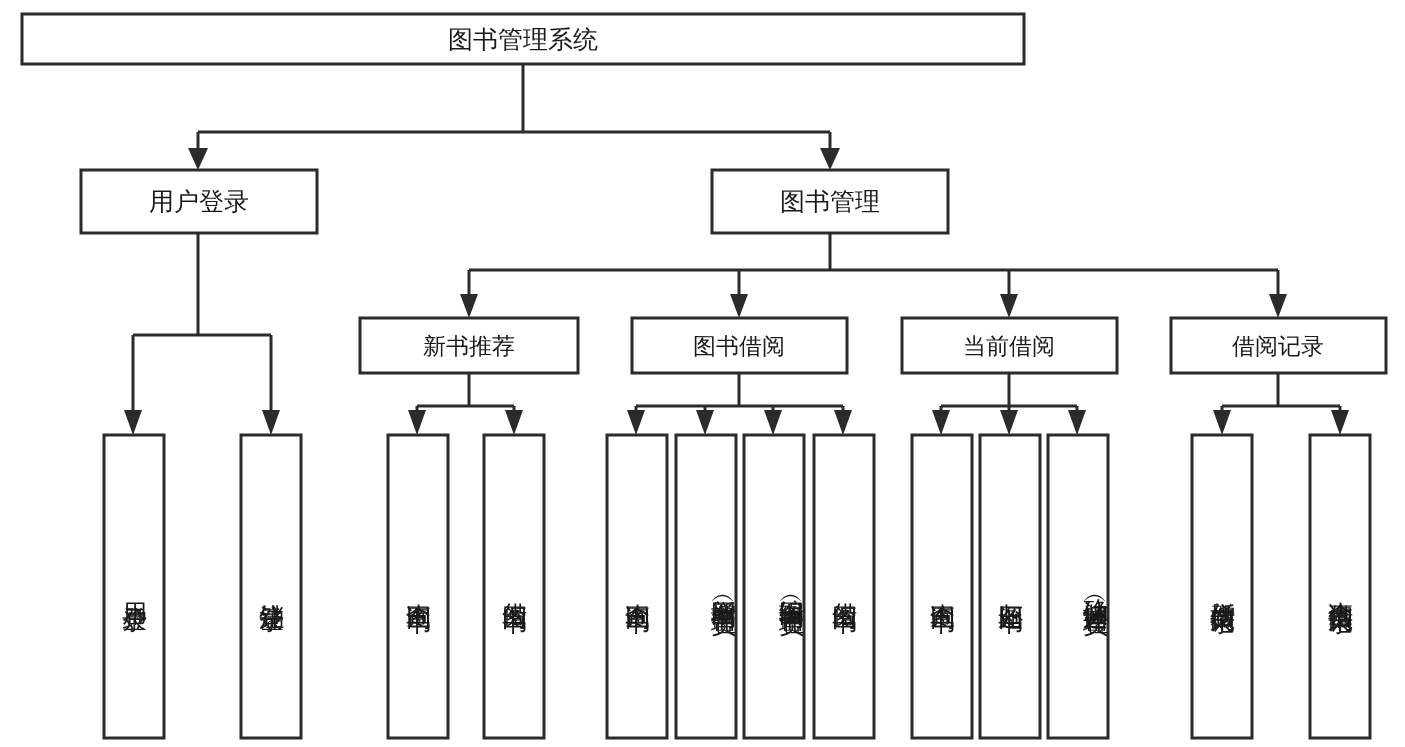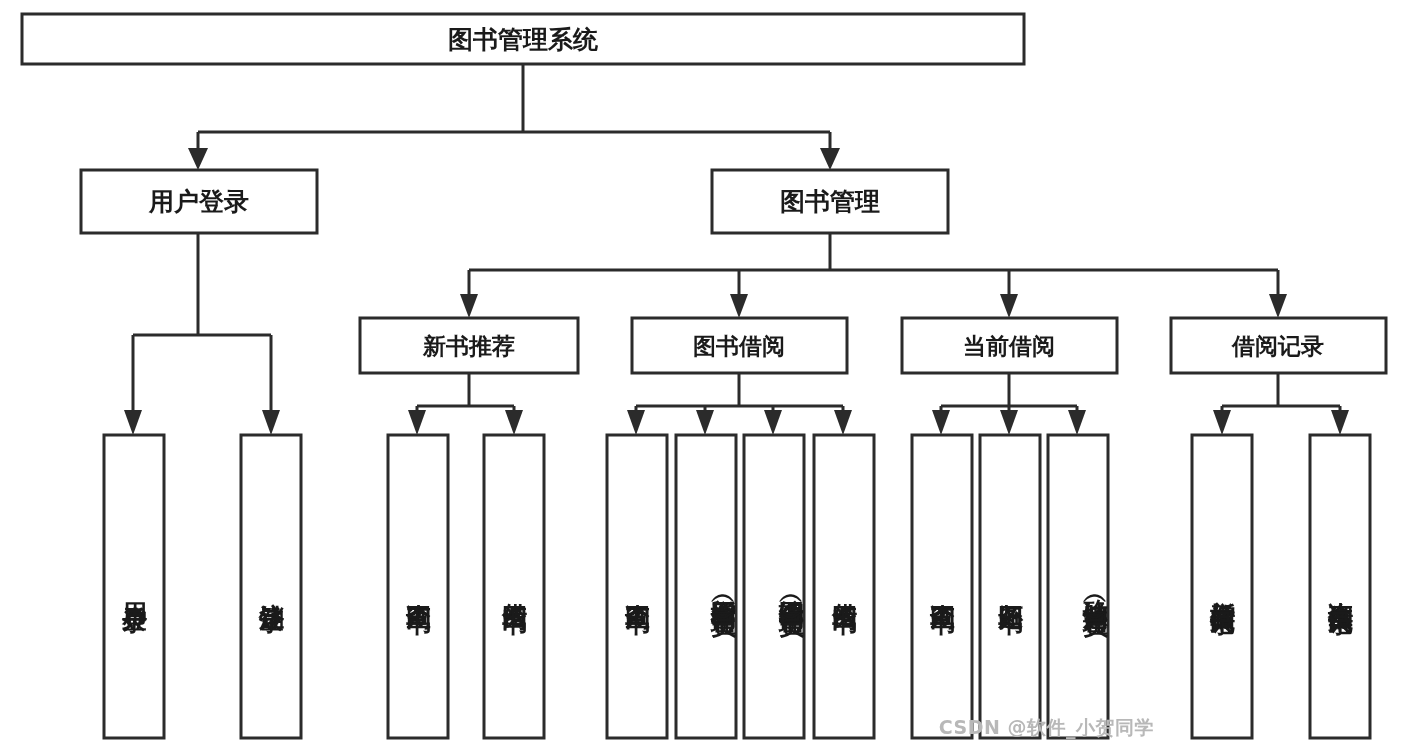--- a/index.html
+++ b/index.html
@@ -12,21 +12,20 @@
     width: 1405px;
     height: 747px;
     font-family: "DejaVu Sans", "Liberation Sans", sans-serif;
     overflow: hidden;
   }
   #diagram-root {
     position: relative;
     width: 1162px;
     height: 747px;
     background: #ffffff;
-    font-weight: bold;
   }
   svg#flowchart {
     position: absolute;
     left: 0;
     top: 0;
     width: 1405px;
     height: 747px;
     display: block;
   }
   .node-box {
@@ -234,15 +233,14 @@
   <div class="vlabel" style="left:912px; top:435px; width:60px; height:303px; display:flex; align-items:center; justify-content:center;">查询图书</div>
 
   <div class="vlabel" style="left:980px; top:435px; width:60px; height:303px; display:flex; align-items:center; justify-content:center;">归还图书</div>
 
   <div class="vlabel" style="left:1048px; top:443px; width:60px; height:290px; display:flex; align-items:flex-start; justify-content:center;">确认归还（管理员）</div>
 
   <div class="vlabel" style="left:1192px; top:435px; width:60px; height:303px; display:flex; align-items:center; justify-content:center;">新增借阅记录</div>
 
   <div class="vlabel" style="left:1310px; top:435px; width:60px; height:303px; display:flex; align-items:center; justify-content:center;">查询借阅记录</div>
 
-  <div class="watermark">CSDN @软件_小贺同学</div>
 
 </div>
 
 </body></html>

